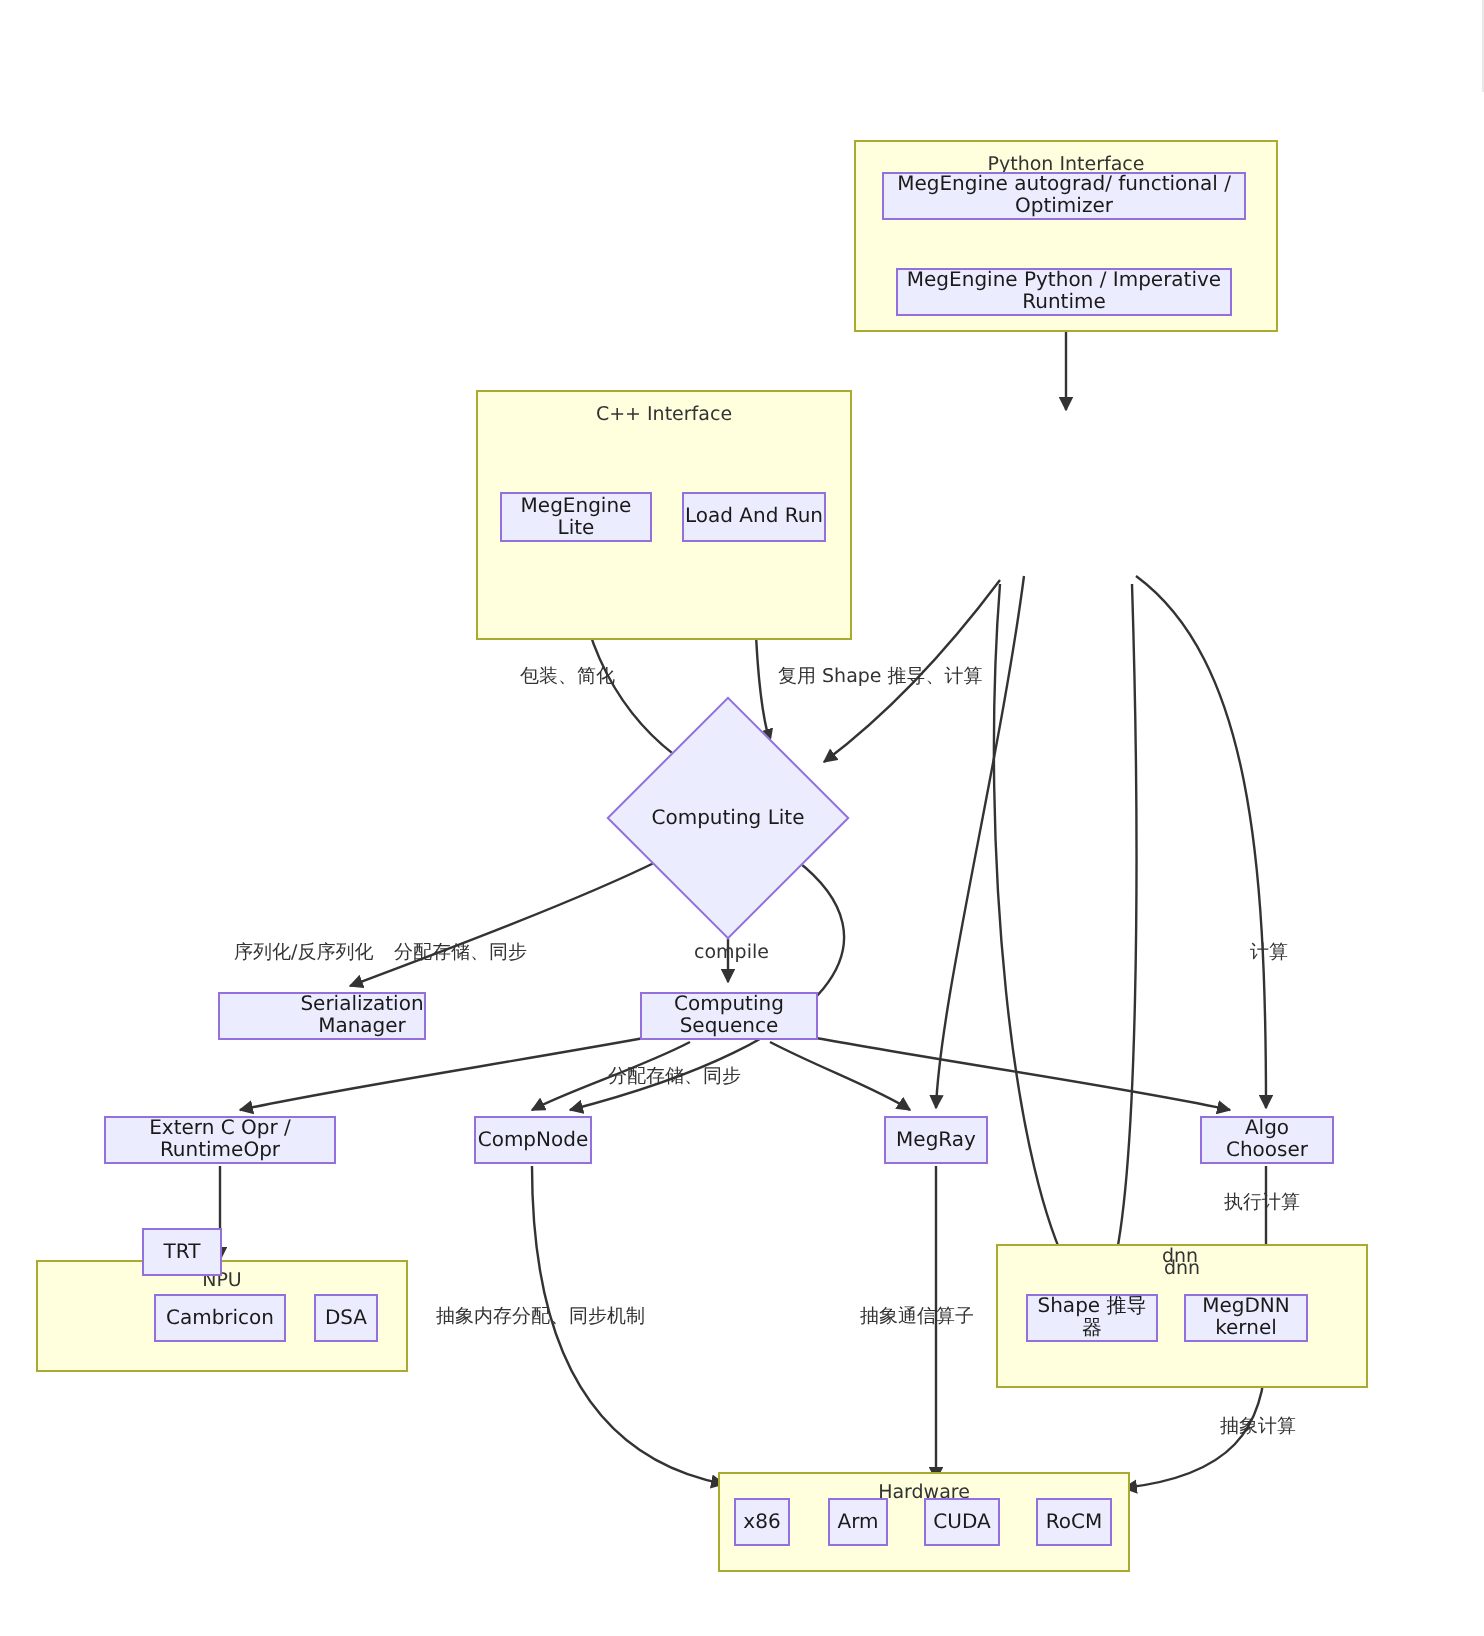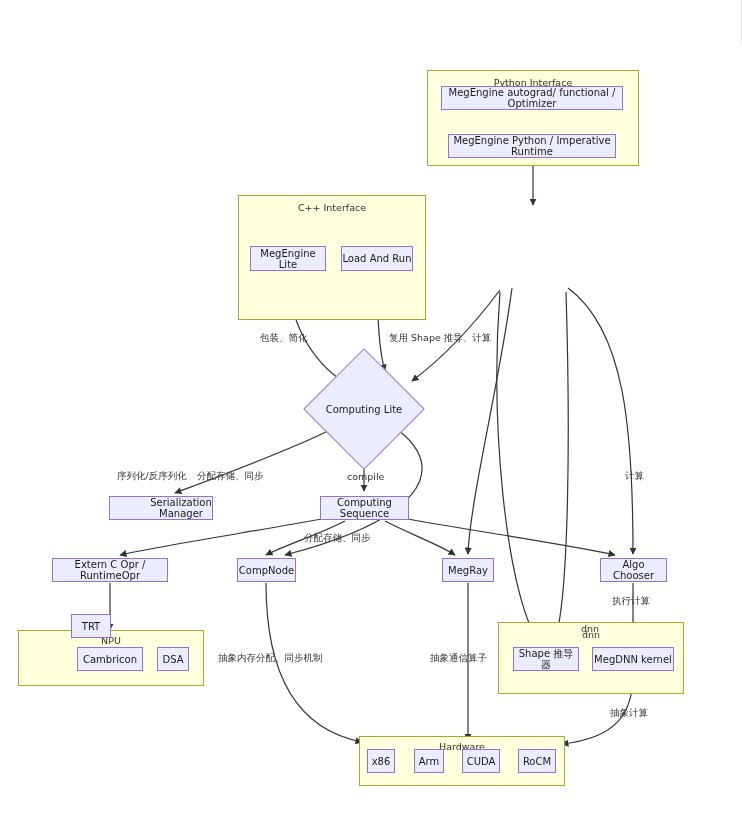--- a/index.html
+++ b/index.html
@@ -172,21 +172,21 @@
     </div>
 
   <div class="node" style="left:157px;top:647px;width:32px;height:24px;">
     <span>DSA</span>
     </div>
 
   <div class="node" style="left:513px;top:647px;width:66px;height:24px;">
     <span>Shape 推导器</span>
     </div>
 
-  <div class="node" style="left:592px;top:647px;width:82px;height:24px;">
+  <div class="node" style="left:592px;top:647px;width:62px;height:24px;">
     <span>MegDNN kernel</span>
     </div>
 
   <div class="node" style="left:367px;top:749px;width:28px;height:24px;">
     <span>x86</span>
     </div>
 
   <div class="node" style="left:414px;top:749px;width:30px;height:24px;">
     <span>Arm</span>
     </div>

